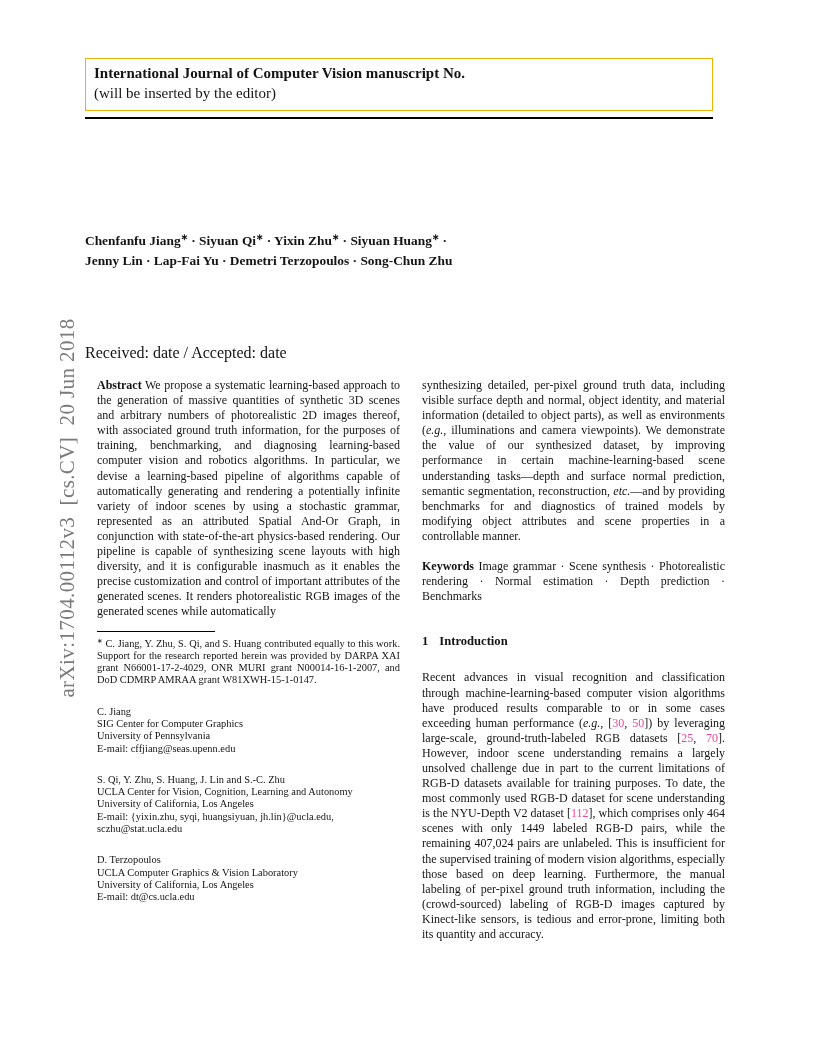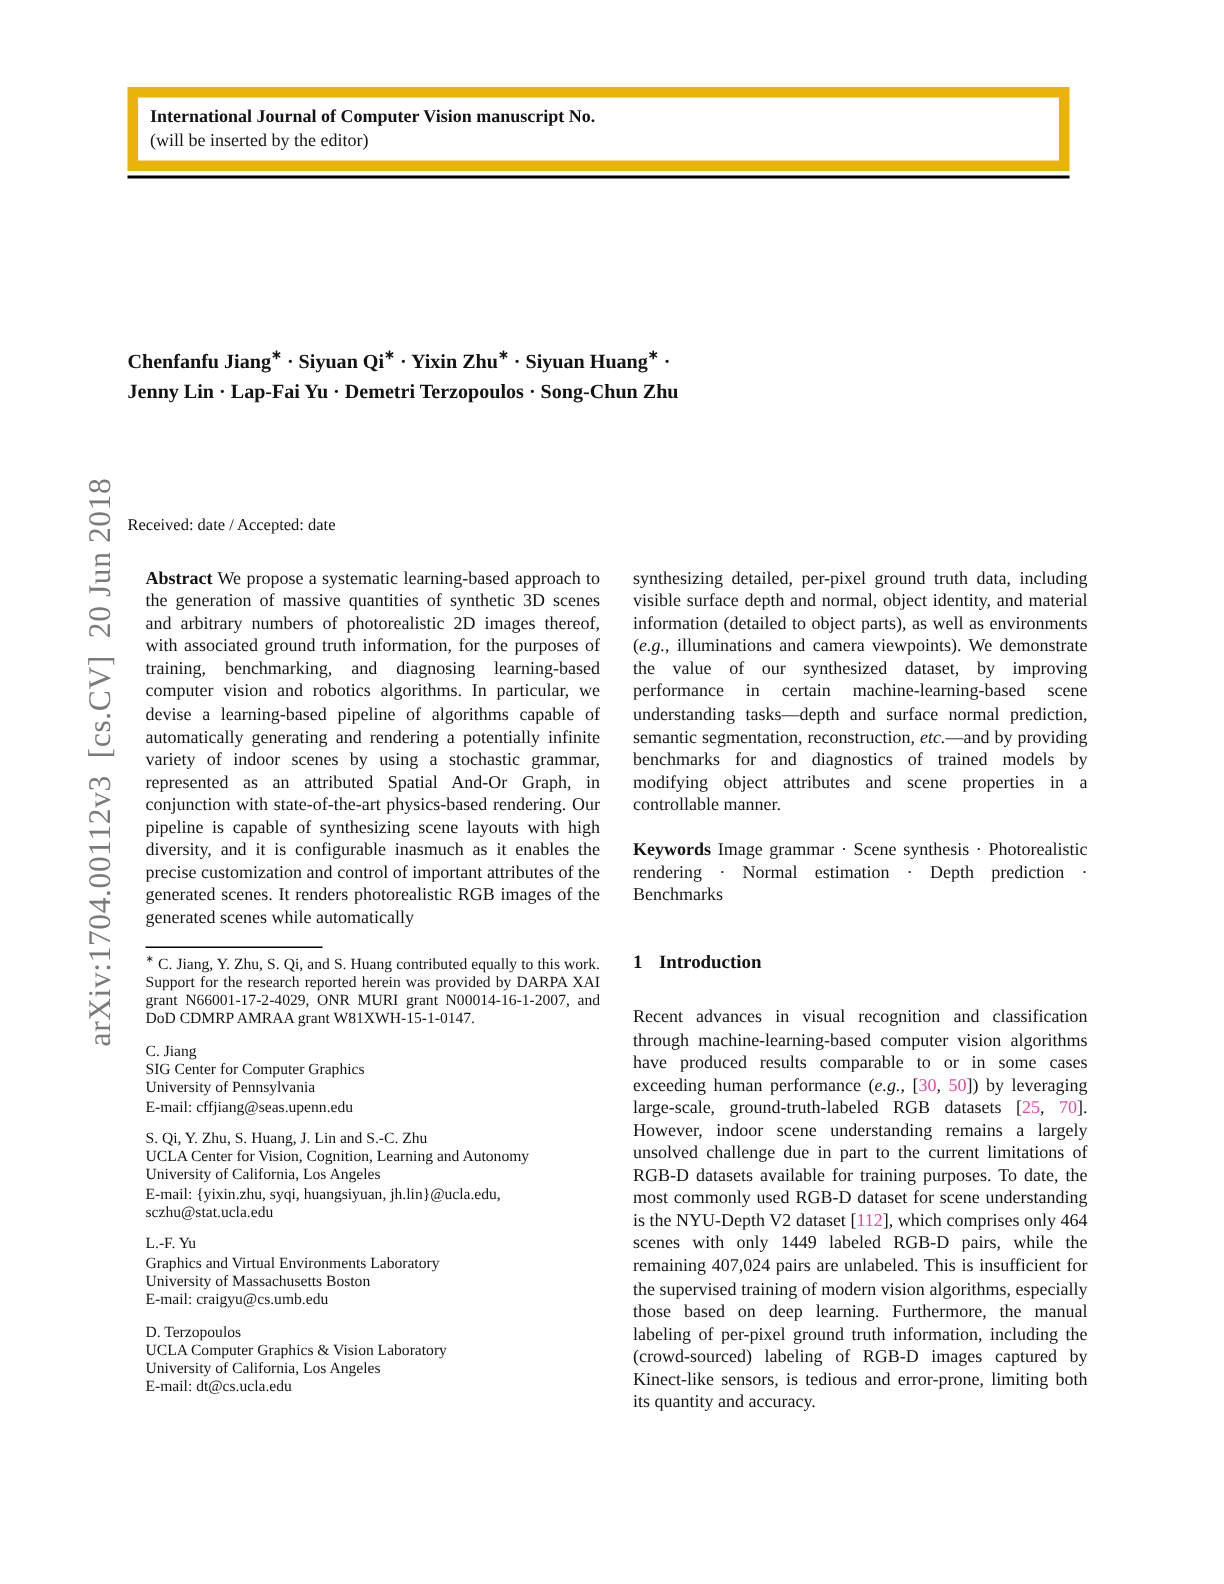--- a/index.html
+++ b/index.html
@@ -1,41 +1,41 @@
 <!DOCTYPE html>
 <html><head>
 <meta charset="utf-8">
 <style>
   * { margin:0; padding:0; box-sizing:border-box; }
   html,body { background:#ffffff; }
   body { font-family:"Liberation Serif", serif; }
   .page { position:relative; width:816px; height:1056px; background:#ffffff; overflow:hidden; color:#141414; margin:0 auto; }
 
-  .journal-box { position:absolute; left:85px; top:58px; width:628px; border:7px solid #eab308; padding:4px 8px 6px; font-size:12px; line-height:1.35; }
+  .journal-box { position:absolute; left:85px; top:58px; width:628px; border:1px solid #eab308; padding:4px 8px 6px; font-size:15px; line-height:1.35; }
   .journal-box .l1 { font-weight:bold; }
 
   .rule { position:absolute; left:85px; top:117px; width:628px; height:2px; background:#000; }
 
   .title { position:absolute; left:85px; top:165px; width:628px; font-size:20.5px; font-weight:bold; line-height:1.36; white-space:pre-line; }
 
   .authors { position:absolute; left:85px; top:231px; width:628px; font-size:13.4px; font-weight:bold; line-height:1.5; }
 
-  .received { position:absolute; left:85px; top:344px; font-size:11px; }
+  .received { position:absolute; left:85px; top:344px; font-size:16px; }
 
   .cols { position:absolute; left:97px; top:378px; width:628px; display:flex; gap:22px; }
   .col { width:303px; font-size:12px; line-height:15.1px; text-align:justify; }
 
   .seg-b { font-weight:bold; }
   .seg-i { font-style:italic; }
   .seg-c { color:#ec4899; }
   .seg-sup { vertical-align:super; font-size:0.65em; line-height:0; }
 
   .footrule { width:118px; height:1px; background:#000; margin:11px 0 6px; }
   .footnotes { font-size:10.4px; line-height:12.3px; }
-  .affil { margin-top:9px; white-space:pre-line; text-align:left; }
+  .affil { margin-top:19px; white-space:pre-line; text-align:left; }
   .thanks { text-align:justify; }
 
   .kw { margin-top:15px; }
   .sec-head { margin-top:30px; font-size:12.6px; font-weight:bold; text-align:left; }
   .sec-gap { display:inline-block; width:11px; }
   .intro-p { margin-top:21px; }
 
   .watermark { position:absolute; left:67px; top:508px; transform:translate(-50%,-50%) rotate(-90deg); white-space:pre; font-size:21px; color:#7a7a7a; letter-spacing:0.4px; }
 </style>
 </head>
@@ -71,24 +71,20 @@
         <p class="thanks"><span class="seg-sup">∗</span><span> C. Jiang, Y. Zhu, S. Qi, and S. Huang contributed equally to this work. Support for the research reported herein was provided by DARPA XAI grant N66001-17-2-4029, ONR MURI grant N00014-16-1-2007, and DoD CDMRP AMRAA grant W81XWH-15-1-0147.</span></p>
         <p class="affil">C. Jiang
 SIG Center for Computer Graphics
 University of Pennsylvania
 E-mail: cffjiang@seas.upenn.edu</p>
         <p class="affil">S. Qi, Y. Zhu, S. Huang, J. Lin and S.-C. Zhu
 UCLA Center for Vision, Cognition, Learning and Autonomy
 University of California, Los Angeles
 E-mail: {yixin.zhu, syqi, huangsiyuan, jh.lin}@ucla.edu,
 sczhu@stat.ucla.edu</p>
-        <p class="affil">L.-F. Yu
-Graphics and Virtual Environments Laboratory
-University of Massachusetts Boston
-E-mail: craigyu@cs.umb.edu</p>
         <p class="affil">D. Terzopoulos
 UCLA Computer Graphics &amp; Vision Laboratory
 University of California, Los Angeles
 E-mail: dt@cs.ucla.edu</p>
       </div>
     </div>
 
     <div class="col">
       <p><span>synthesizing detailed, per-pixel ground truth data, including visible surface depth and normal, object identity, and material information (detailed to object parts), as well as environments (</span><span class="seg-i">e.g.</span><span>, illuminations and camera viewpoints). We demonstrate the value of our synthesized dataset, by improving performance in certain machine-learning-based scene understanding tasks—depth and surface normal prediction, semantic segmentation, reconstruction, </span><span class="seg-i">etc.</span><span>—and by providing benchmarks for and diagnostics of trained models by modifying object attributes and scene properties in a controllable manner.</span></p>
 

